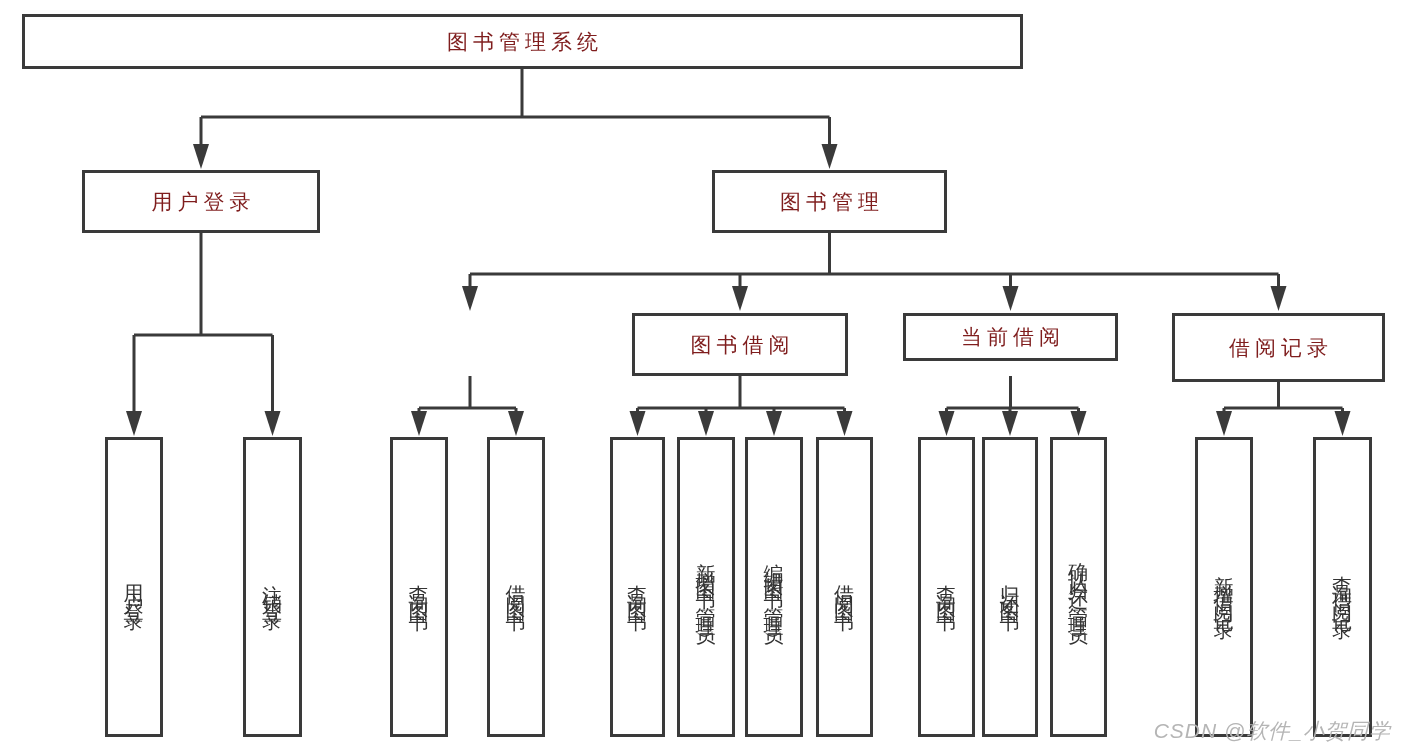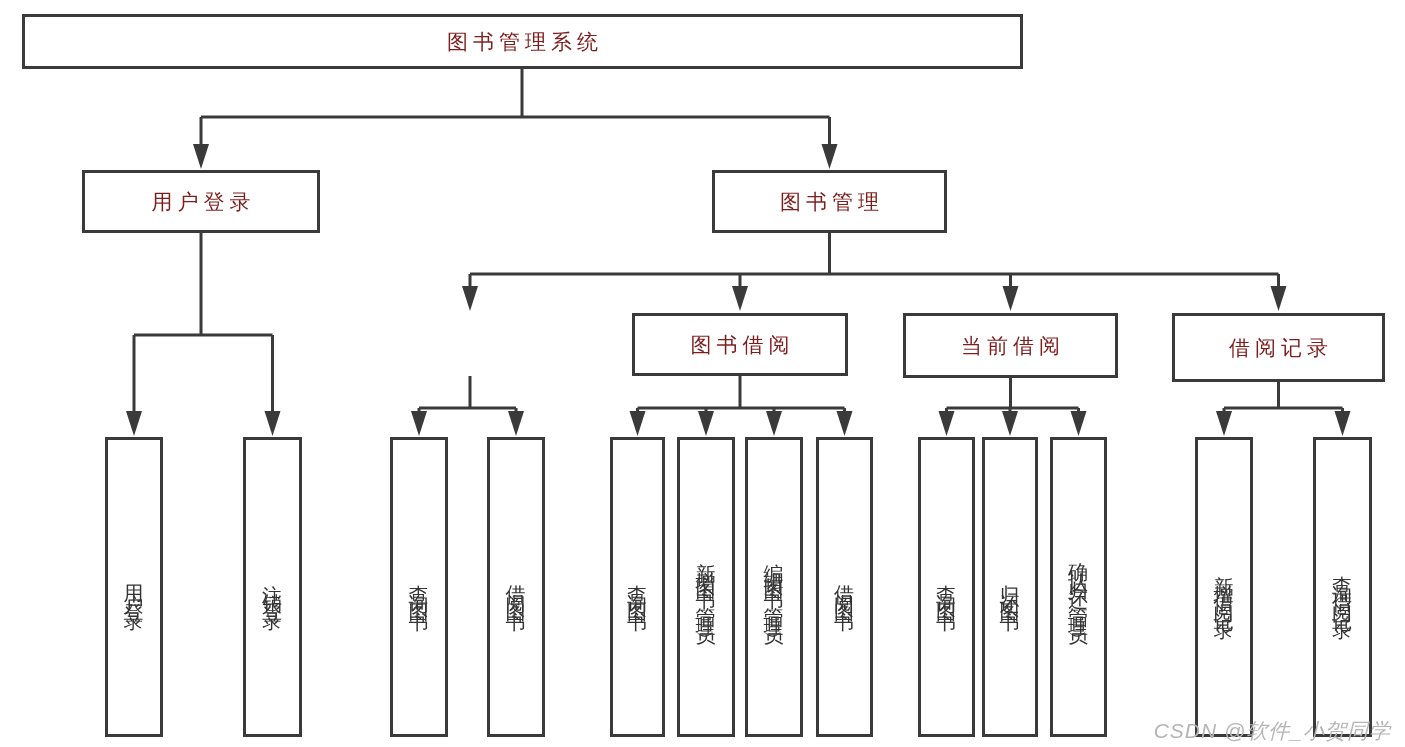--- a/index.html
+++ b/index.html
@@ -110,21 +110,21 @@
   <div class="box hbox" style="left:82px; top:170px; width:238px; height:63px;">
     <span>用户登录</span>
   </div>
   <div class="box hbox" style="left:712px; top:170px; width:235px; height:63px;">
     <span>图书管理</span>
   </div>
 
   <div class="box hbox" style="left:632px; top:313px; width:216px; height:63px;">
     <span>图书借阅</span>
   </div>
-  <div class="box hbox" style="left:903px; top:313px; width:215px; height:65px;">
+  <div class="box hbox" style="left:903px; top:313px; width:215px; height:48px;">
     <span>当前借阅</span>
   </div>
   <div class="box hbox" style="left:1172px; top:313px; width:213px; height:69px;">
     <span>借阅记录</span>
   </div>
 
   <div class="box vbox" style="left:105px; top:437px; width:58px; height:300px;">
     <span>用户登录</span>
   </div>
   <div class="box vbox" style="left:243px; top:437px; width:59px; height:300px;">

